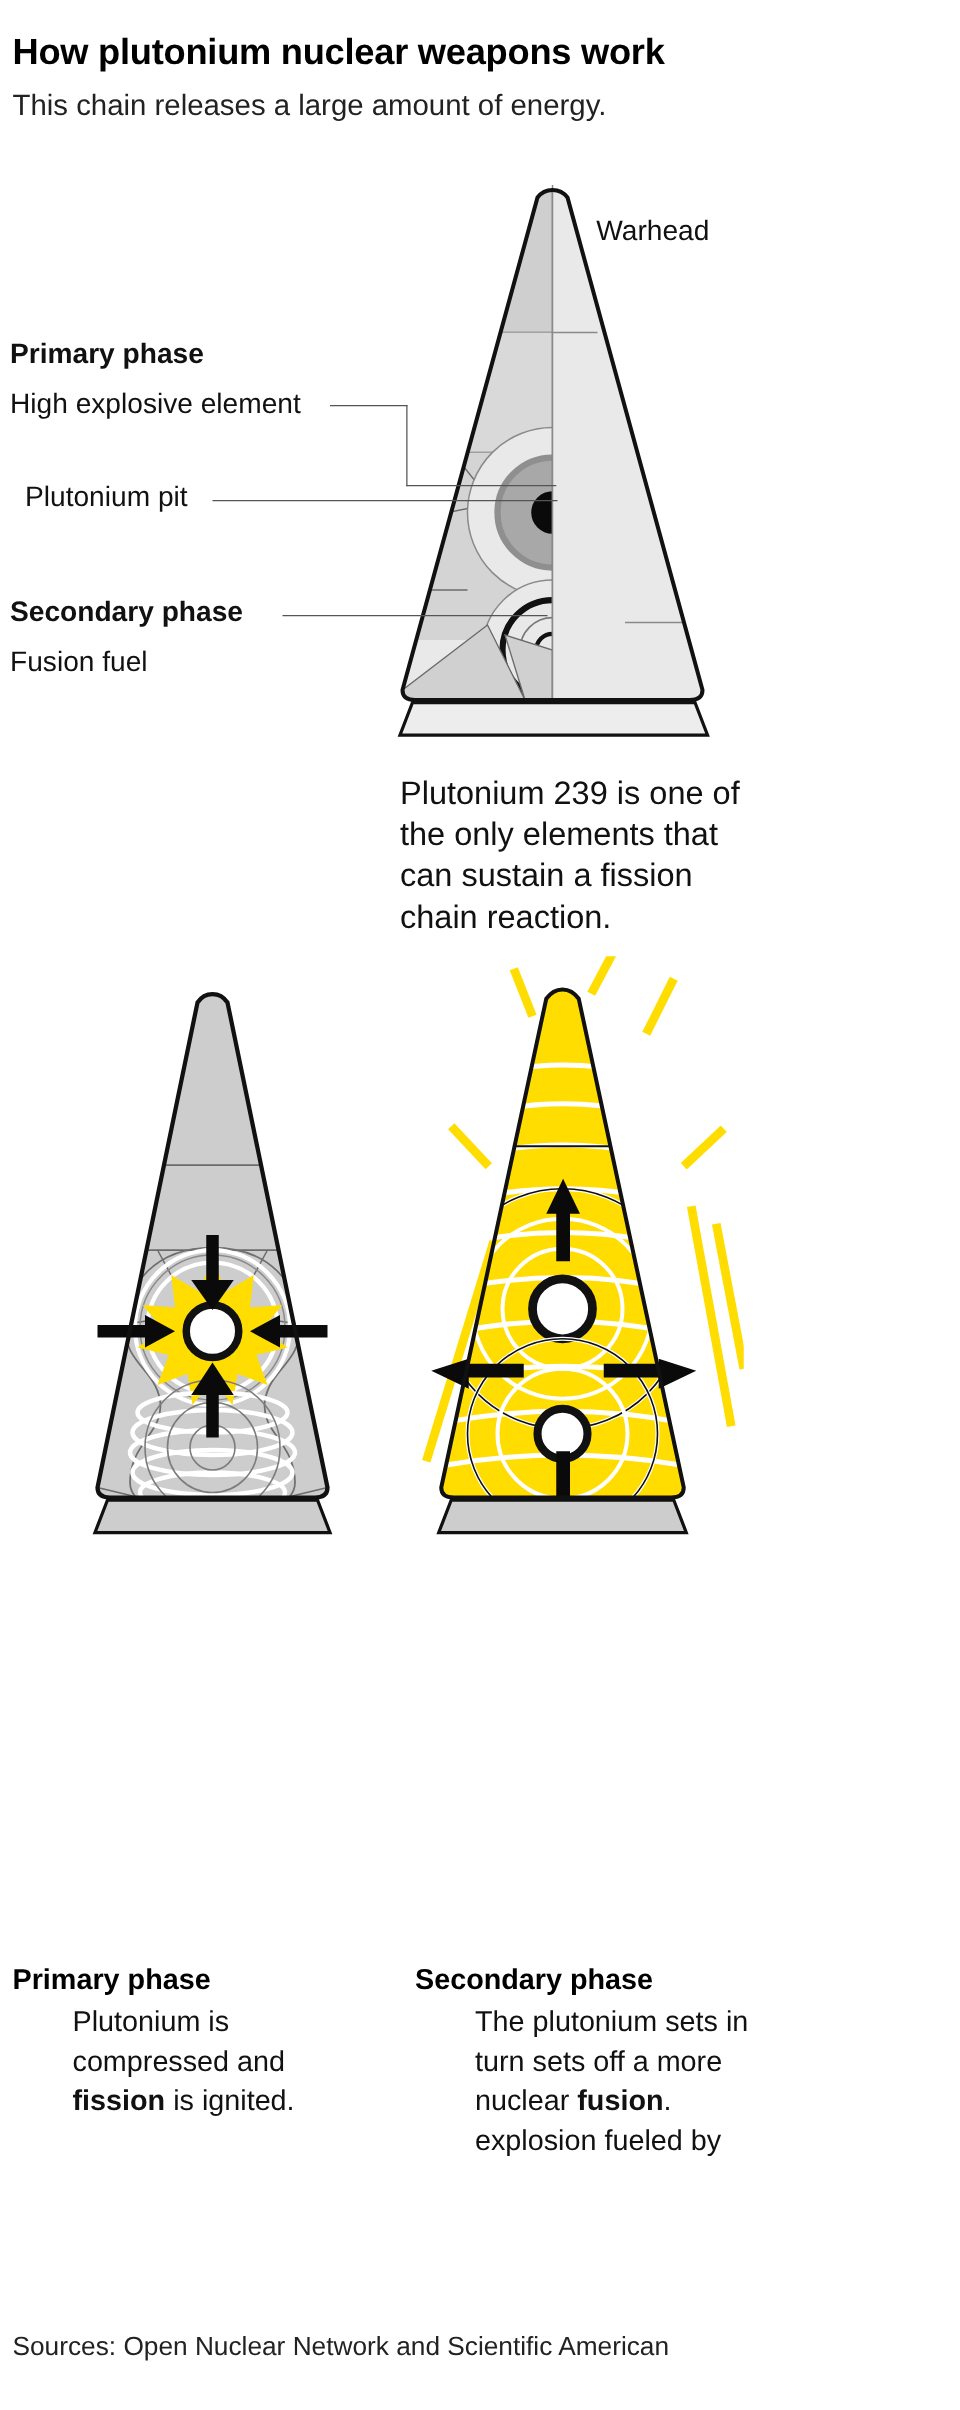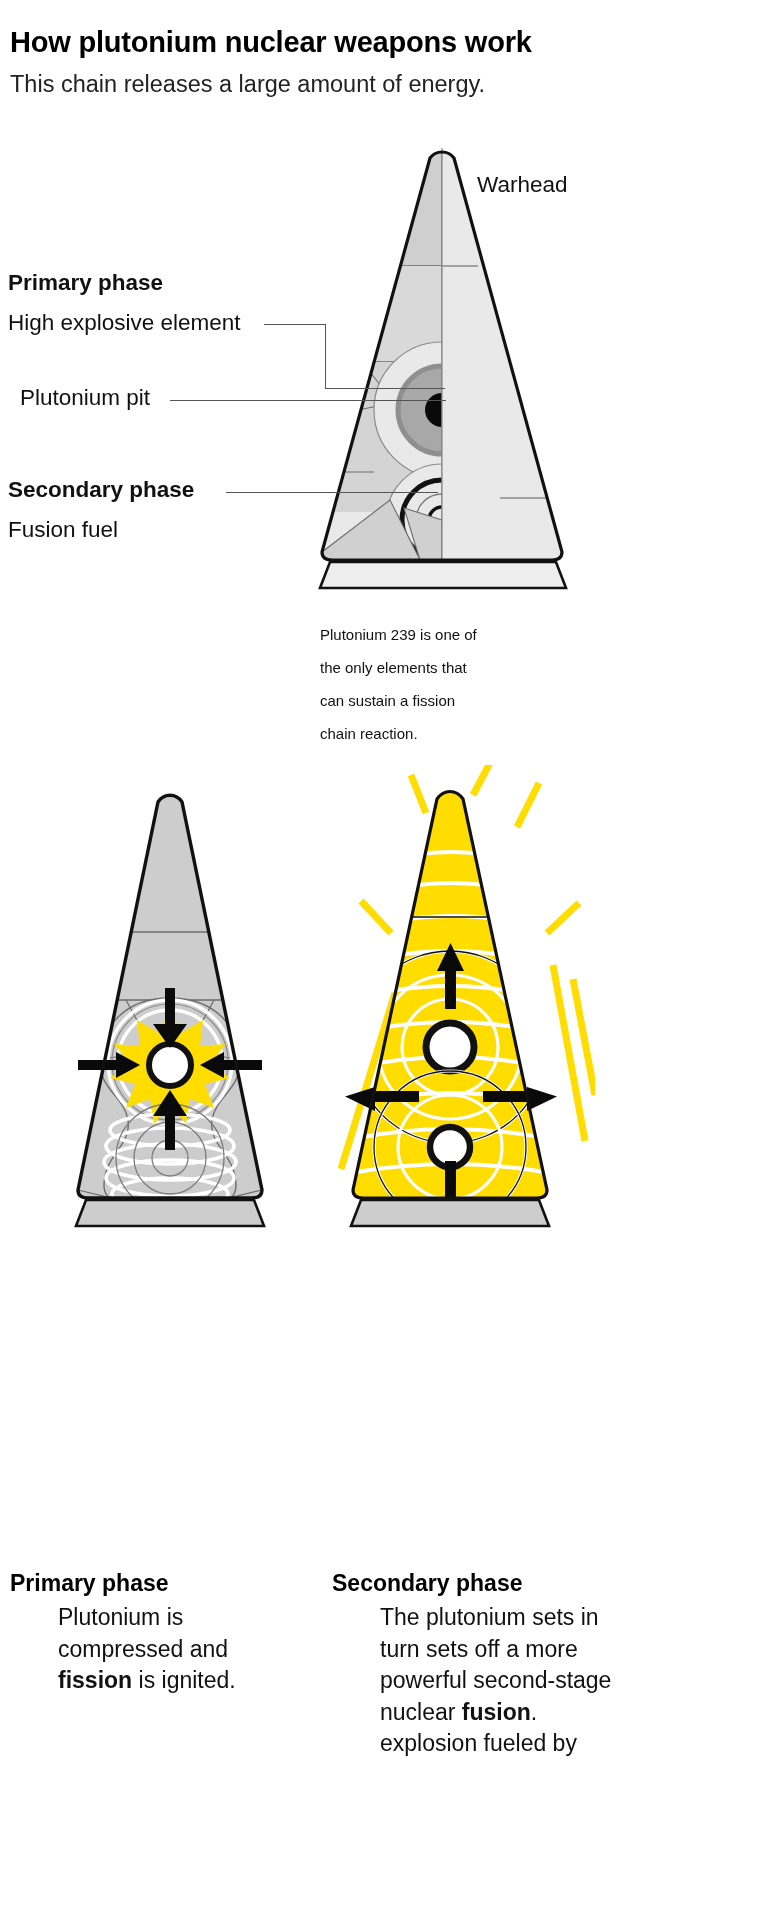--- a/index.html
+++ b/index.html
@@ -55,21 +55,21 @@
   .leader {
     position: absolute;
     background: #555;
   }
   .leader.h { height: 1.4px; }
   .leader.v { width: 1.4px; }
 
   
   .para {
     position: absolute;
-    font-size: 15px;
+    font-size: 26px;
     line-height: 33px;
     color: #111;
   }
   .cap-title {
     position: absolute;
     font-size: 23px;
     font-weight: bold;
     color: #000;
   }
   .cap-body {
@@ -327,19 +327,19 @@
   <div class="cap-body" style="left:10px; top:1602px; width:290px;">
     <div>Plutonium is</div>
     <div>compressed and</div>
     <div><b>fission</b><span> is ignited.</span></div>
   </div>
 
   <div class="cap-title" style="left:332px; top:1570px;">Secondary phase</div>
   <div class="cap-body" style="left:332px; top:1602px; width:300px;">
     <div>The plutonium sets in</div>
     <div>turn sets off a more</div>
-    <div>powerful second-stage</div>
     <div><span>nuclear </span><b>fusion</b><span>.</span></div>
     <div>explosion fueled by</div>
   </div>
 
+  <div class="src">Sources: Open Nuclear Network and Scientific American</div>
 
 </div>
 
 </body></html>

